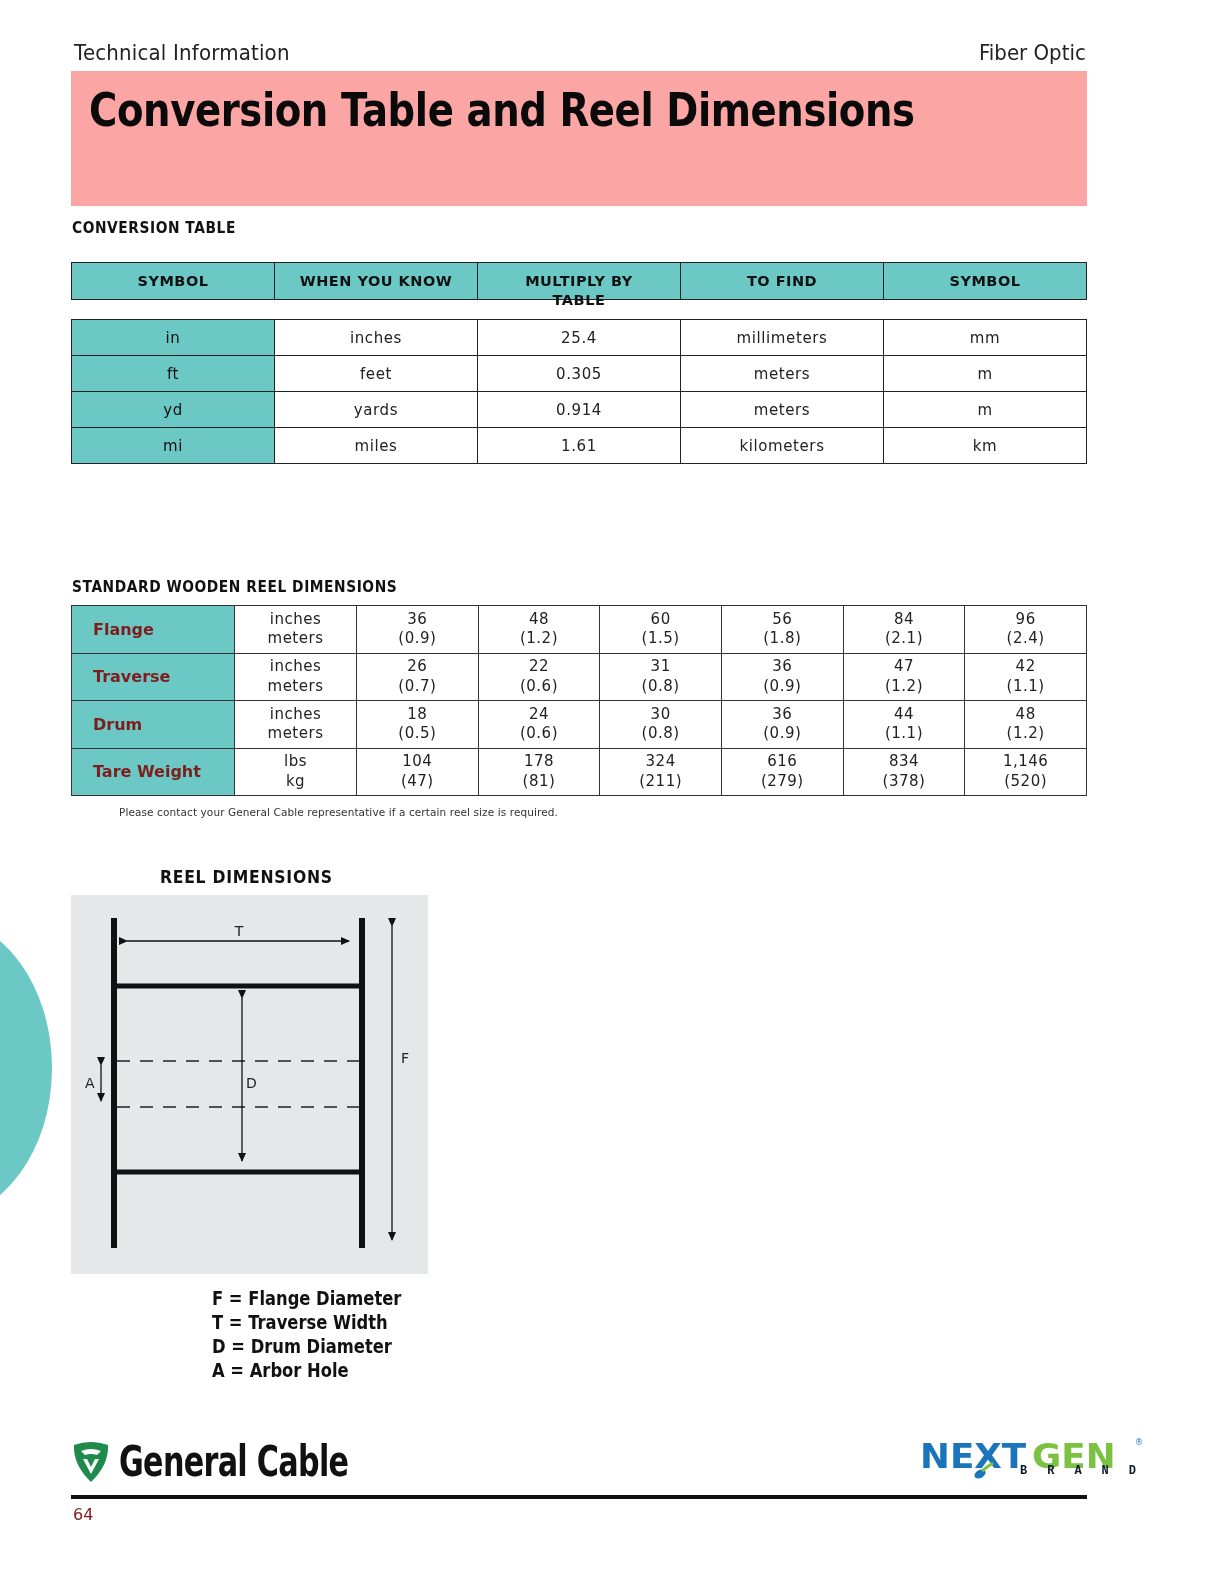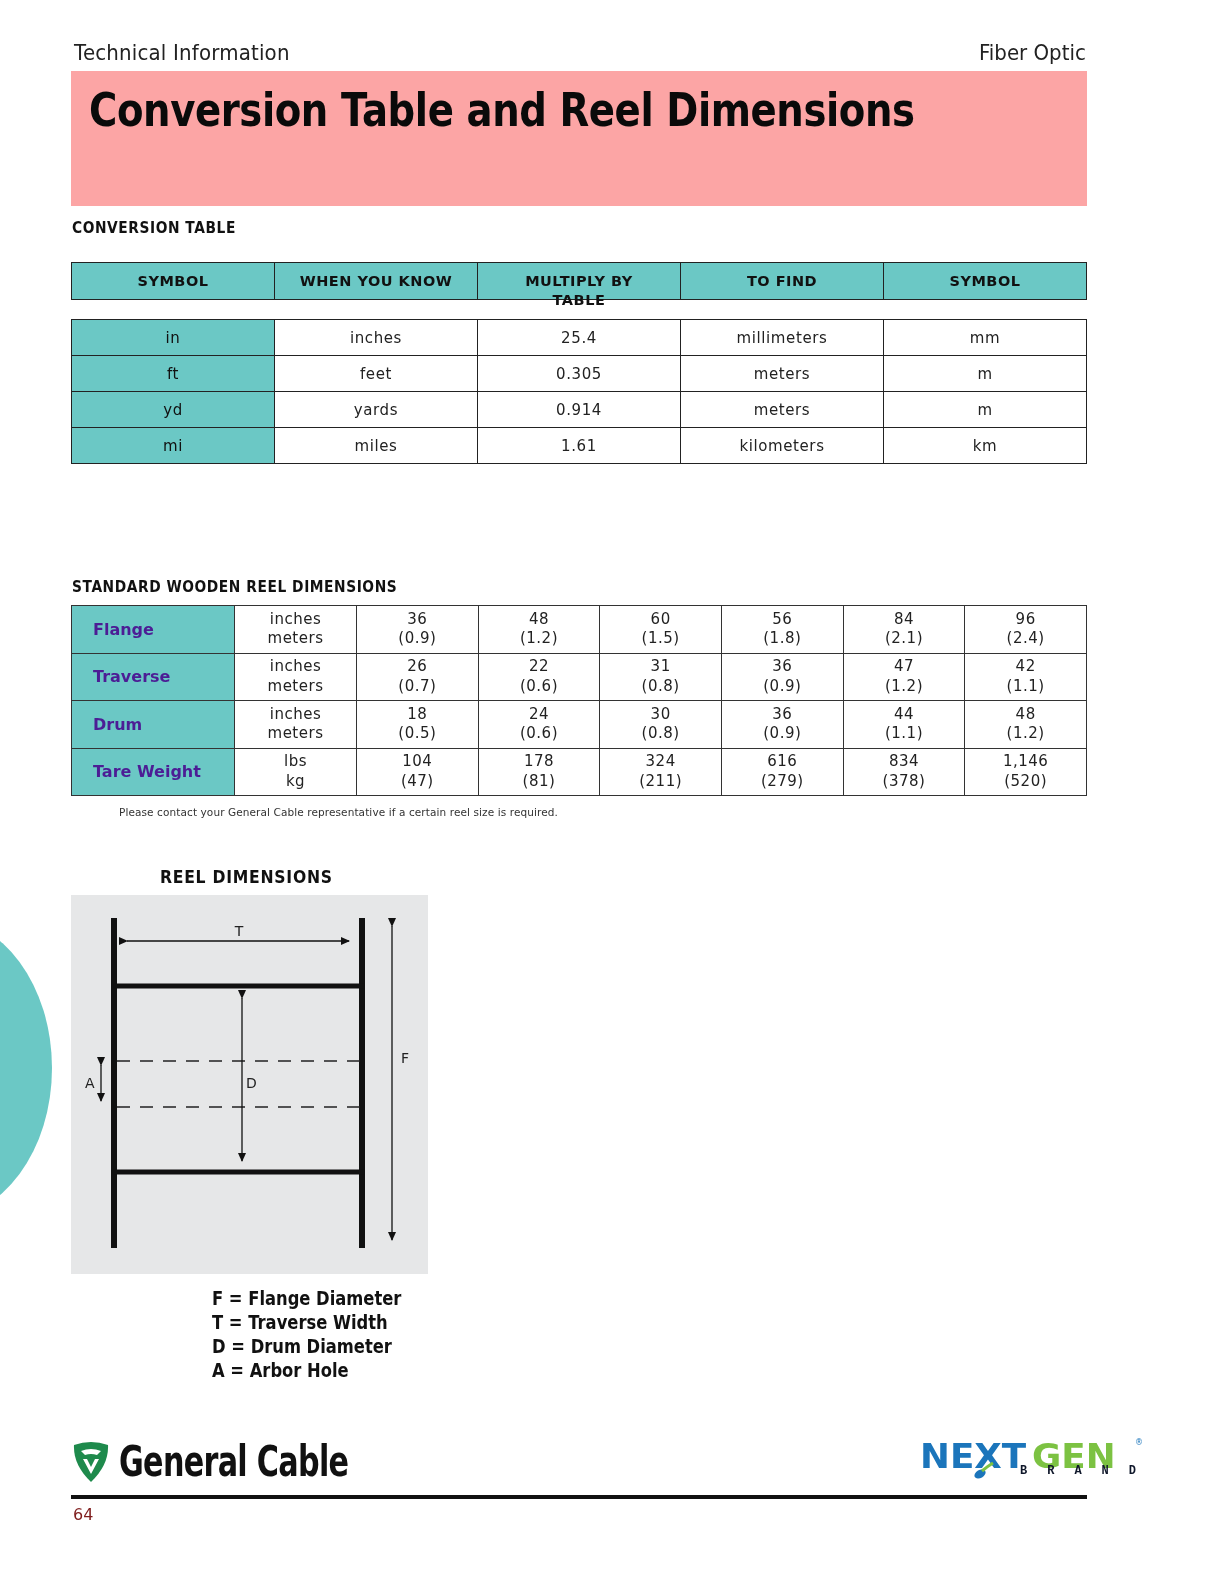--- a/index.html
+++ b/index.html
@@ -20,21 +20,21 @@
   .conv th { background: #6bc8c5; font-weight: bold; font-size: 14.5px; letter-spacing: 0.5px; color: #111; }
   .conv td.sym { background: #6bc8c5; font-weight: normal; color: #111; }
   .conv td { letter-spacing: 0.6px; }
   #conv-head { top: 252px; height: 38px; margin-top: 10px; }
   #length-label { position: absolute; left: 71px; width: 1016px; top: 292px; text-align: center; font-size: 14.5px; font-weight: bold; letter-spacing: 0.6px; color: #111; }
   #conv-body { top: 319px; }
 
   
   .reel { position: absolute; left: 71px; top: 605px; width: 1016px; border-collapse: collapse; table-layout: fixed; }
   .reel td { border: 1.5px solid #333; height: 47.5px; text-align: center; font-size: 15px; line-height: 19.5px; color: #222; letter-spacing: 0.5px; }
-  .reel td.lbl { background: #6bc8c5; text-align: left; padding-left: 21px; font-weight: bold; font-size: 16px; color: #4c1d95; letter-spacing: 0; }
+  .reel td.lbl { background: #6bc8c5; text-align: left; padding-left: 21px; font-weight: bold; font-size: 16px; color: #7f1d1d; letter-spacing: 0; }
   .reel td span { display: block; }
 
   #reel-note { position: absolute; left: 72px; top: 806px; font-size: 10.5px; color: #333; letter-spacing: 0.1px; margin-left: 47px; }
 
   #reel-dim-title { left: 160px; top: 867px; font-size: 17px; letter-spacing: 0.8px; }
 
   #diagram { position: absolute; left: 71px; top: 895px; width: 357px; height: 379px; background: #e6e7e8; }
   #diagram svg { position: absolute; left: 0; top: 0; }
   .dlabel { font-family: "DejaVu Sans", sans-serif; font-size: 14px; fill: #222; }
 

